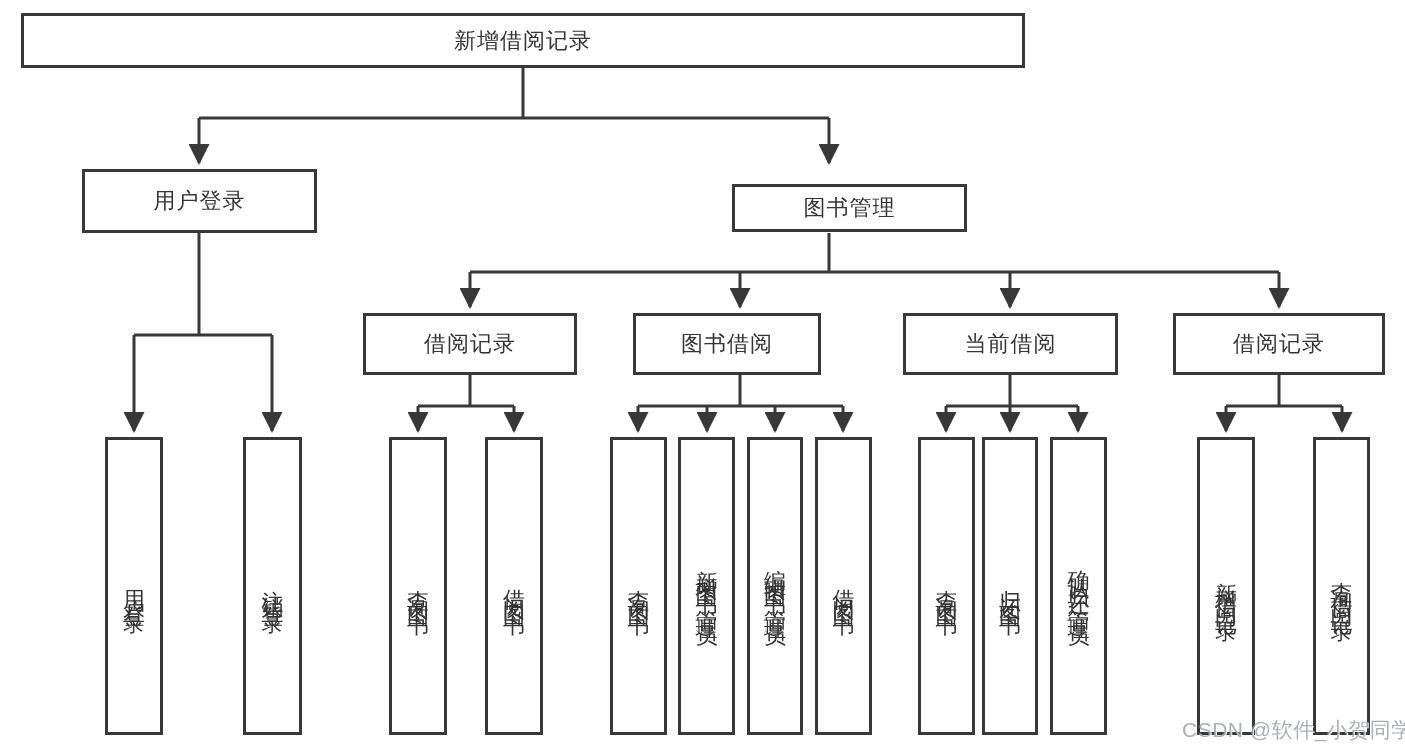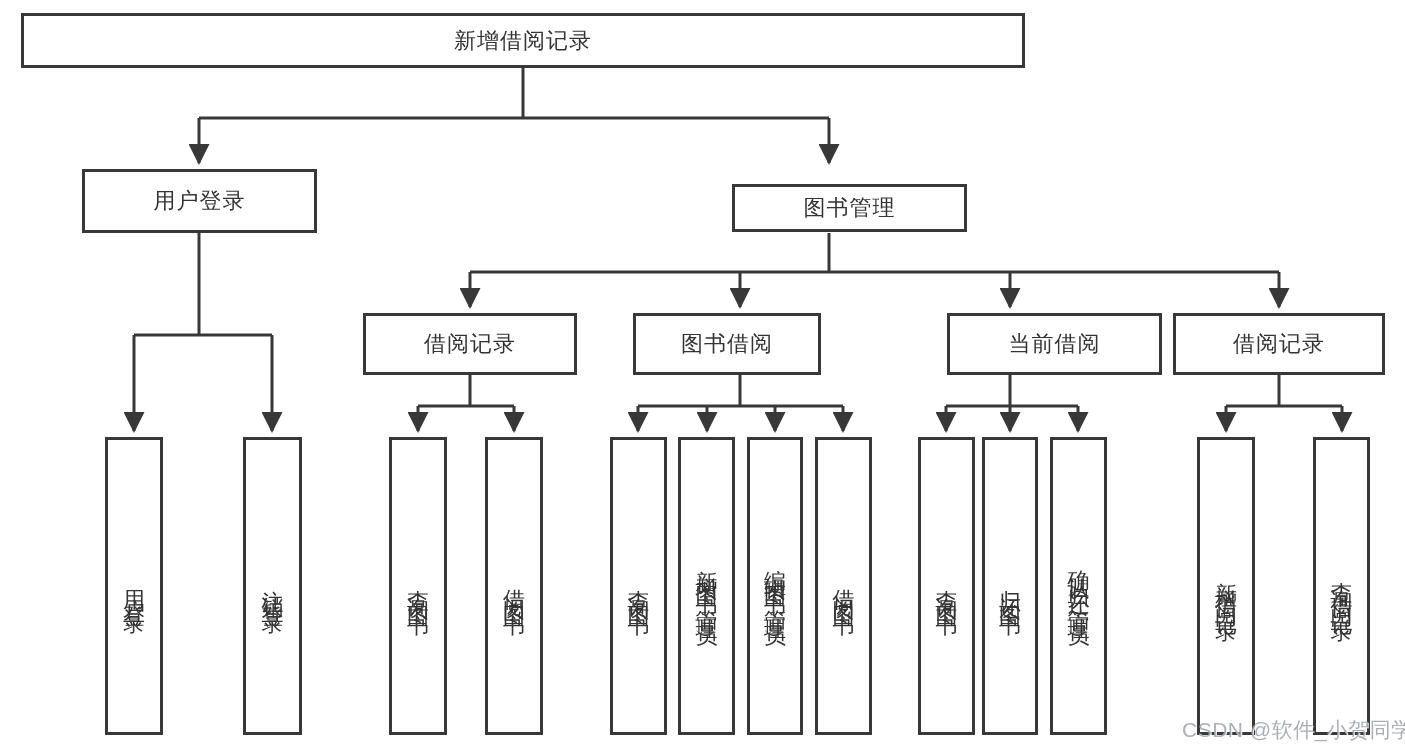--- a/index.html
+++ b/index.html
@@ -96,21 +96,21 @@
   <div class="box" style="left:712px;top:184px;width:235px;height:48px;margin-left:20px;">
     <span>图书管理</span>
   </div>
 
   <div class="box" style="left:363px;top:313px;width:214px;height:62px;">
     <span>借阅记录</span>
   </div>
   <div class="box" style="left:633px;top:313px;width:188px;height:62px;">
     <span>图书借阅</span>
   </div>
-  <div class="box" style="left:947px;top:313px;width:215px;height:62px;">
+  <div class="box" style="left:903px;top:313px;width:215px;height:62px;">
     <span>当前借阅</span>
   </div>
   <div class="box" style="left:1173px;top:313px;width:212px;height:62px;">
     <span>借阅记录</span>
   </div>
 
   <div class="box vbox" style="left:105px;top:437px;width:58px;height:298px;">
     <span>用户登录</span>
   </div>
   <div class="box vbox" style="left:243px;top:437px;width:59px;height:298px;">

